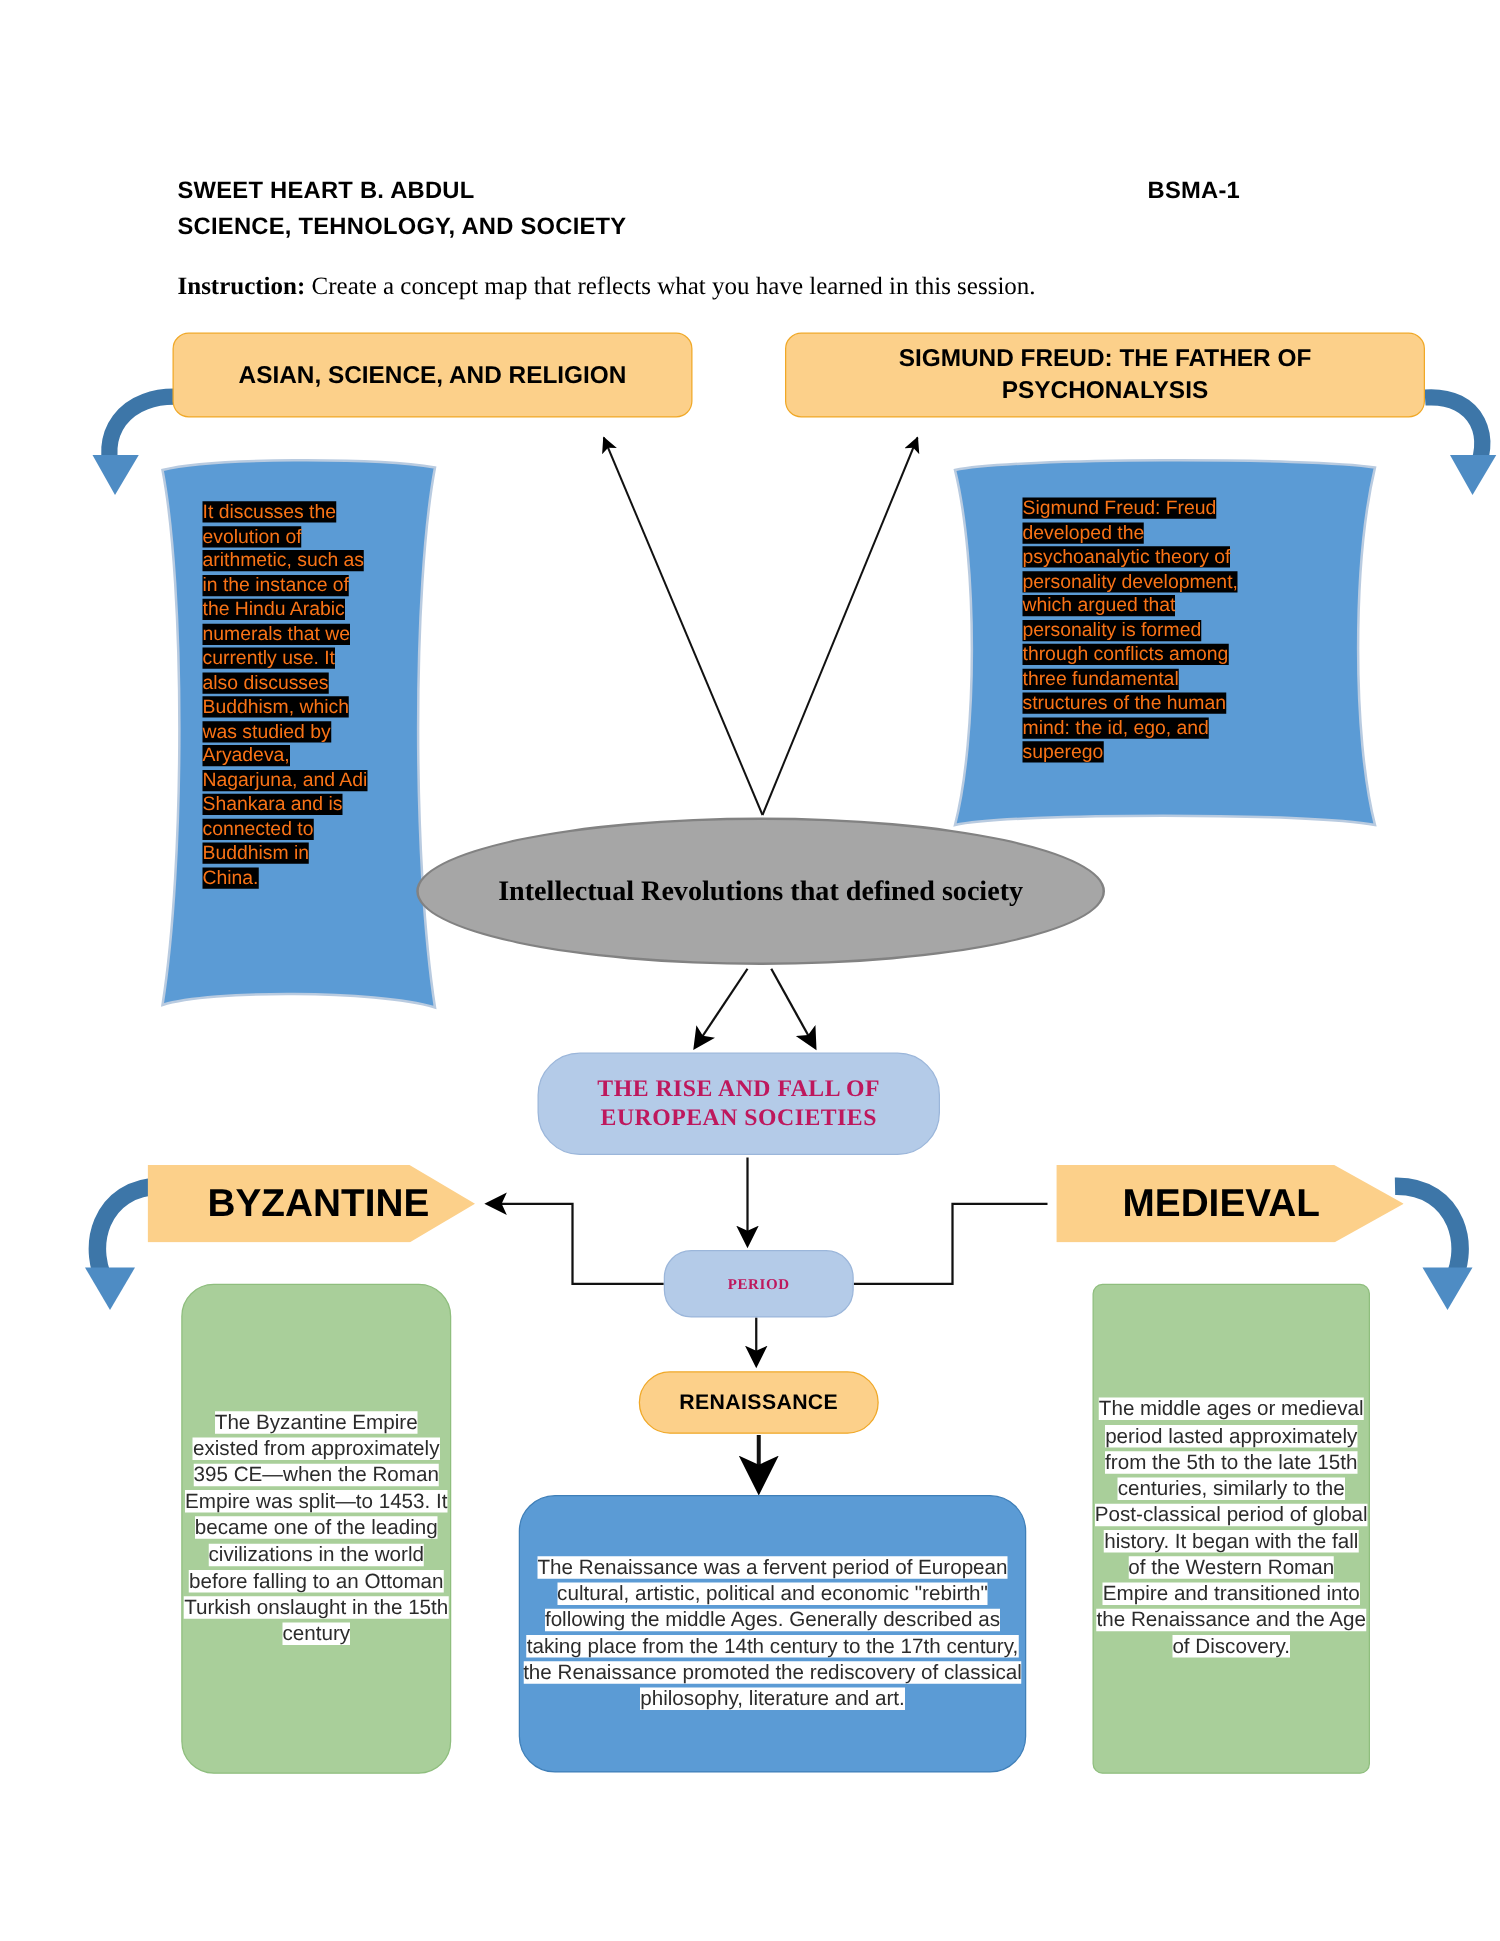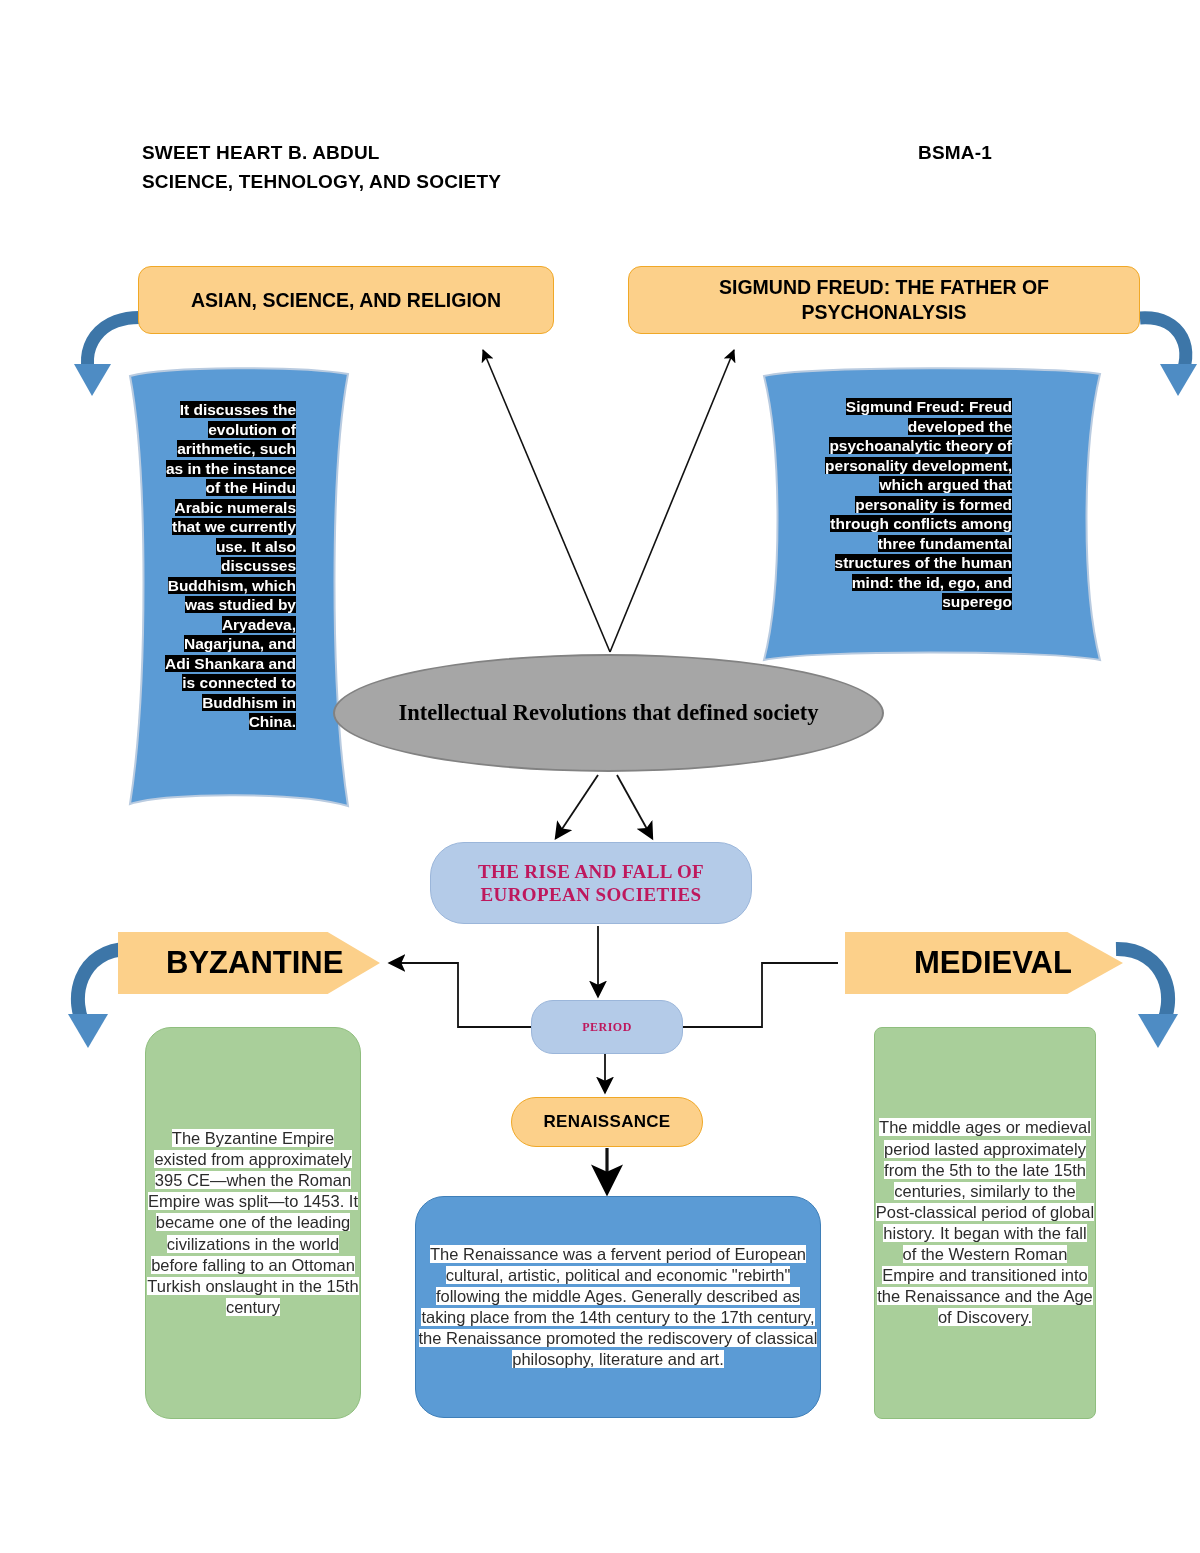--- a/index.html
+++ b/index.html
@@ -23,23 +23,23 @@
           display:flex;align-items:center;justify-content:center;text-align:center;
           font-weight:bold;color:#000;box-sizing:border-box;line-height:1.26;}
   #banner-asian{left:138px;top:266px;width:416px;height:68px;font-size:19.5px;}
   #banner-freud{left:628px;top:266px;width:512px;height:68px;font-size:19.5px;padding:0 18px;}
 
   
   .arrowbanner{position:absolute;background:#FCD08A;display:flex;align-items:center;
      justify-content:flex-start;font-weight:bold;font-size:31px;color:#000;box-sizing:border-box;}
   #banner-byzantine{left:118px;top:932px;width:262px;height:62px;padding-left:48px;
      clip-path:polygon(0 0,80% 0,100% 50%,80% 100%,0 100%);}
-  #banner-medieval{left:845px;top:932px;width:278px;height:62px;padding-left:69px;
+  #banner-medieval{left:845px;top:932px;width:278px;height:62px;padding-left:53px;
      clip-path:polygon(0 0,80% 0,100% 50%,80% 100%,0 100%);}
-  .scrolltext{position:absolute;text-align:right;font-size:15.5px;line-height:1.26;color:#ffffff;font-weight:bold;}
+  .scrolltext{position:absolute;text-align:left;font-size:15.5px;line-height:1.26;color:#f97316;}
   .scrolltext span{background:#000000;box-decoration-break:clone;-webkit-box-decoration-break:clone;}
 
   
   .pill{position:absolute;background:#B4CBE8;border:1px solid #9BB6DA;border-radius:34px;
         display:flex;align-items:center;justify-content:center;text-align:center;
         font-family:"Liberation Serif",serif;font-weight:bold;color:#be185d;box-sizing:border-box;}
   #pill-rise{left:430px;top:842px;width:322px;height:82px;font-size:19px;line-height:1.22;letter-spacing:.4px;}
   #pill-period{left:531px;top:1000px;width:152px;height:54px;font-size:12px;border-radius:22px;letter-spacing:.5px;}
 
   #pill-renaissance{position:absolute;left:511px;top:1097px;width:192px;height:50px;background:#FCD08A;
@@ -69,20 +69,24 @@
       font-family:"Liberation Serif",serif;font-weight:bold;font-size:22.5px;color:#000;box-sizing:border-box;}
 </style>
 </head>
 <body>
 
 <div class="stage">
 
   <div class="hdr" id="hdr-name">SWEET HEART B. ABDUL</div>
   <div class="hdr" id="hdr-code">BSMA-1</div>
   <div class="hdr" id="hdr-course">SCIENCE, TEHNOLOGY, AND SOCIETY</div>
+  <div class="instr">
+    <b>Instruction:</b>
+    <span>Create a concept map that reflects what you have learned in this session.</span>
+  </div>
 
   <svg class="wires" viewBox="0 0 1200 1553">
     <defs>
       <marker id="tri" markerWidth="9" markerHeight="9" refX="7.4" refY="4" orient="auto">
         <path d="M0,0 L8,4 L0,8 L1.8,4 Z" fill="#000"></path>
       </marker>
       <marker id="tribig" markerWidth="11" markerHeight="11" refX="8.6" refY="5" orient="auto">
         <path d="M0,0 L10,5 L0,10 L2.3,5 Z" fill="#000"></path>
       </marker>
     </defs>

